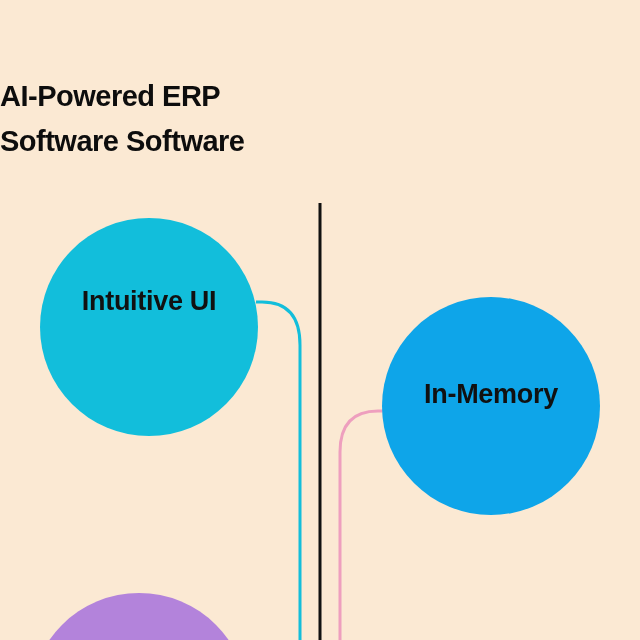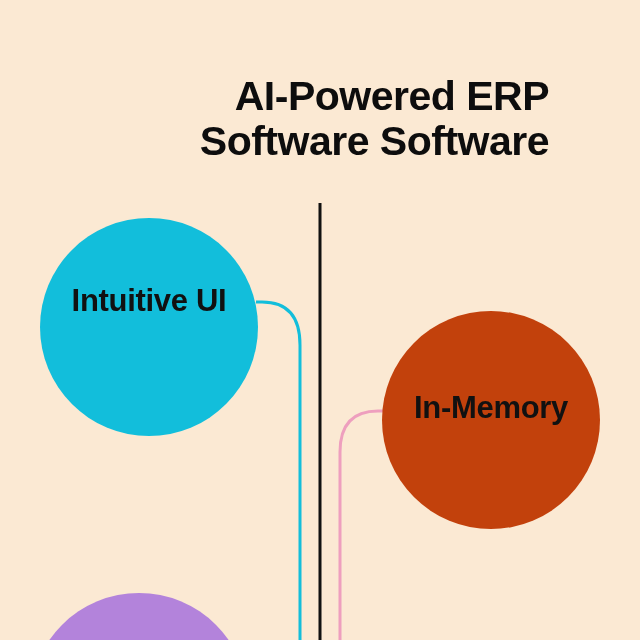--- a/index.html
+++ b/index.html
@@ -12,57 +12,57 @@
       overflow: hidden;
       position: relative;
       background: #fbe9d3;
       font-family: "Liberation Sans", "DejaVu Sans", sans-serif;
     }
     .title {
       position: absolute;
       left: 0;
       top: 74px;
       width: 549px;
-      text-align: right;
+      text-align: left;
       font-weight: 700;
-      font-size: 41px;
+      font-size: 29px;
       line-height: 45px;
       color: #0d0d0d;
       letter-spacing: -0.5px;
     }
     .title span { display: block; }
     svg.connectors {
       position: absolute;
       left: 0;
       top: 0;
       width: 640px;
       height: 640px;
     }
     .node {
       position: absolute;
       border-radius: 50%;
       display: flex;
       align-items: center;
       justify-content: center;
       text-align: center;
       font-weight: 700;
-      font-size: 31px;
+      font-size: 27px;
       line-height: 34px;
       color: #111;
       letter-spacing: -0.3px;
     }
     .node .label span { display: block; }
     .node-cyan {
       left: 40px; top: 218px; width: 218px; height: 218px;
       background: #12bedb;
     }
     .node-cyan .label { margin-top: -52px; }
     .node-pink {
-      left: 382px; top: 311px; width: 218px; height: 218px;
-      background: #c2410c;
+      left: 382px; top: 297px; width: 218px; height: 218px;
+      background: #0ea5e9;
     }
     .node-pink .label { margin-top: -25px; }
     .node-purple {
       left: 30px; top: 593px; width: 218px; height: 218px;
       background: #b383db;
     }
   </style>
 </head>
 <body>
 

